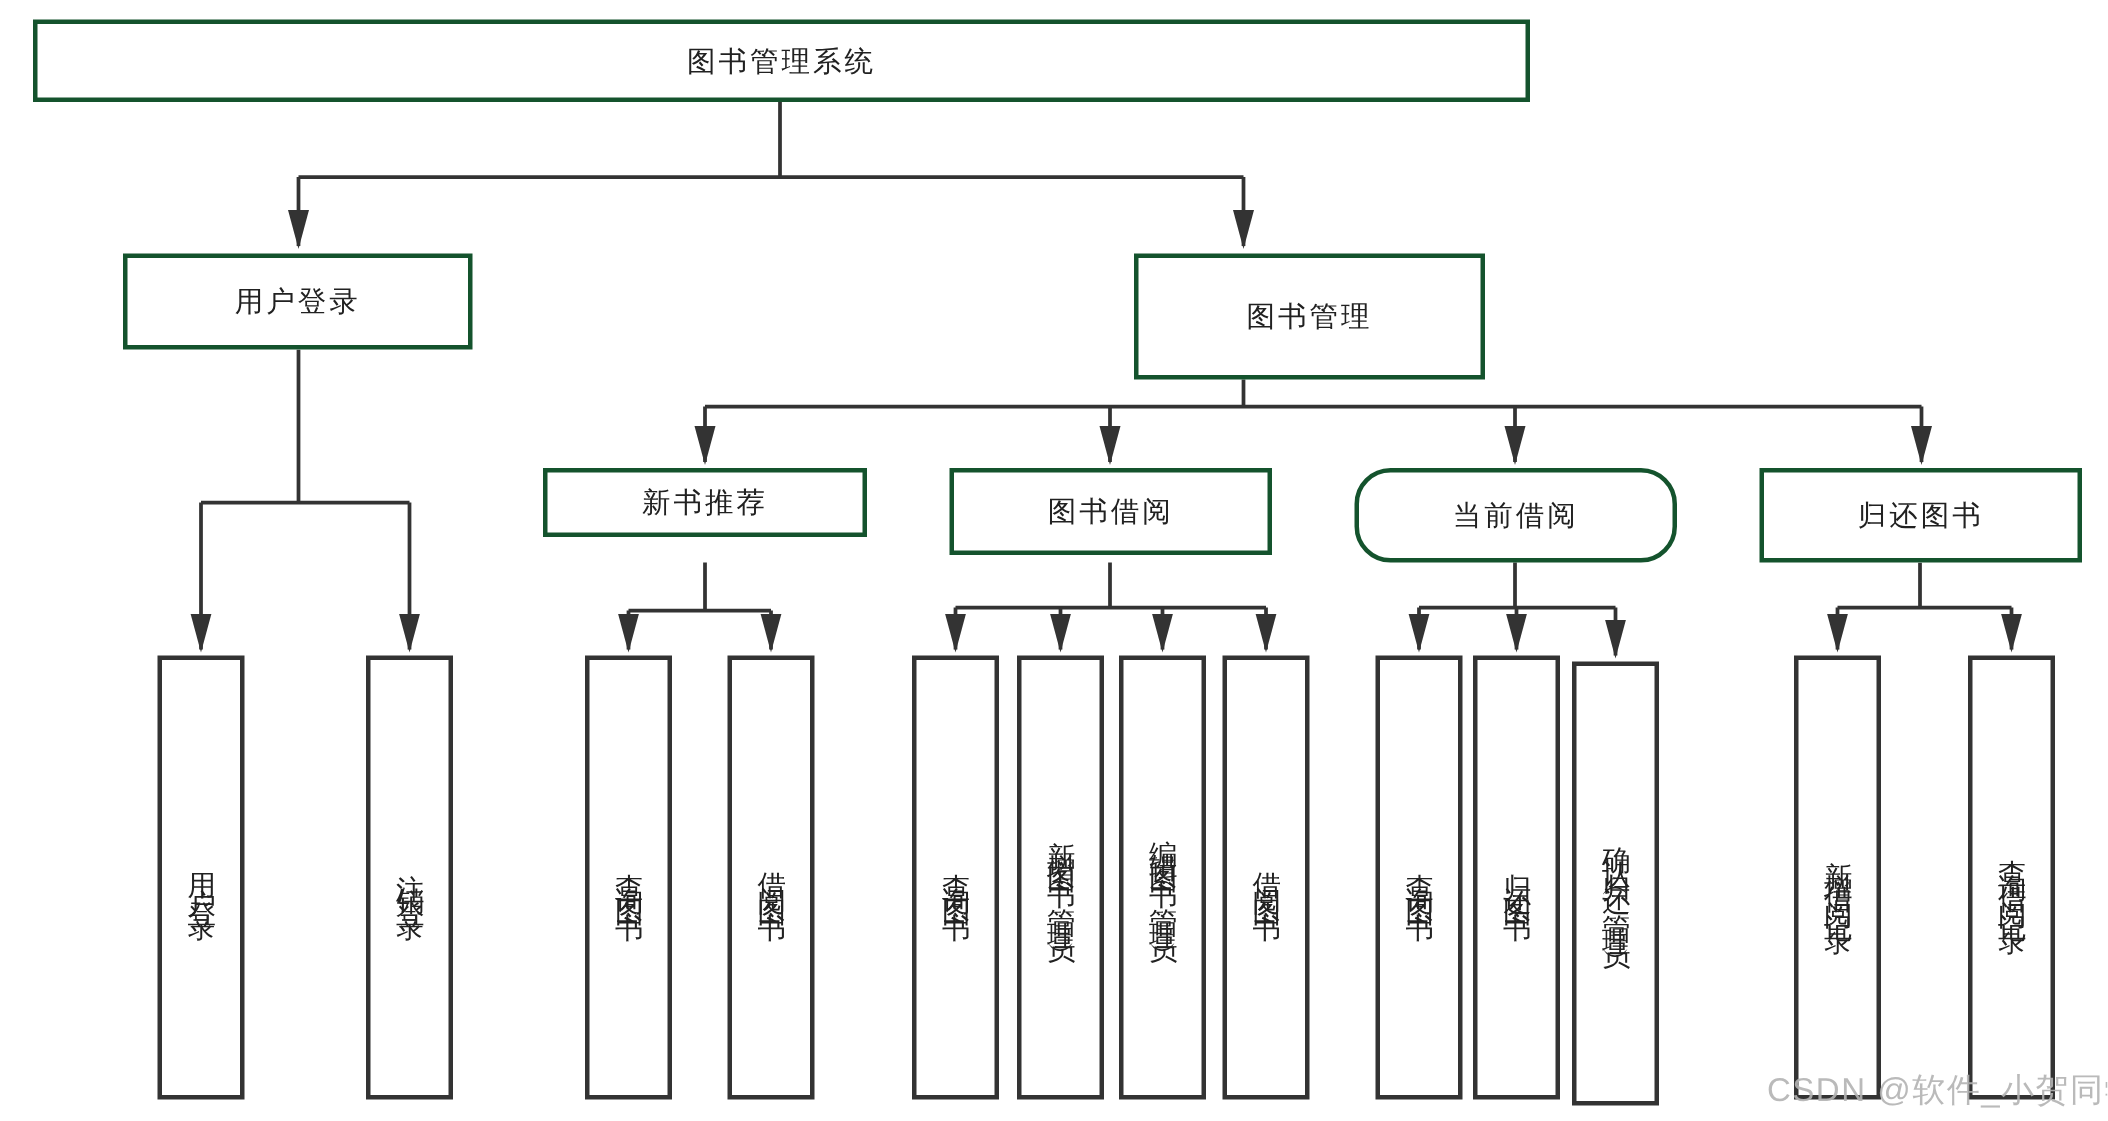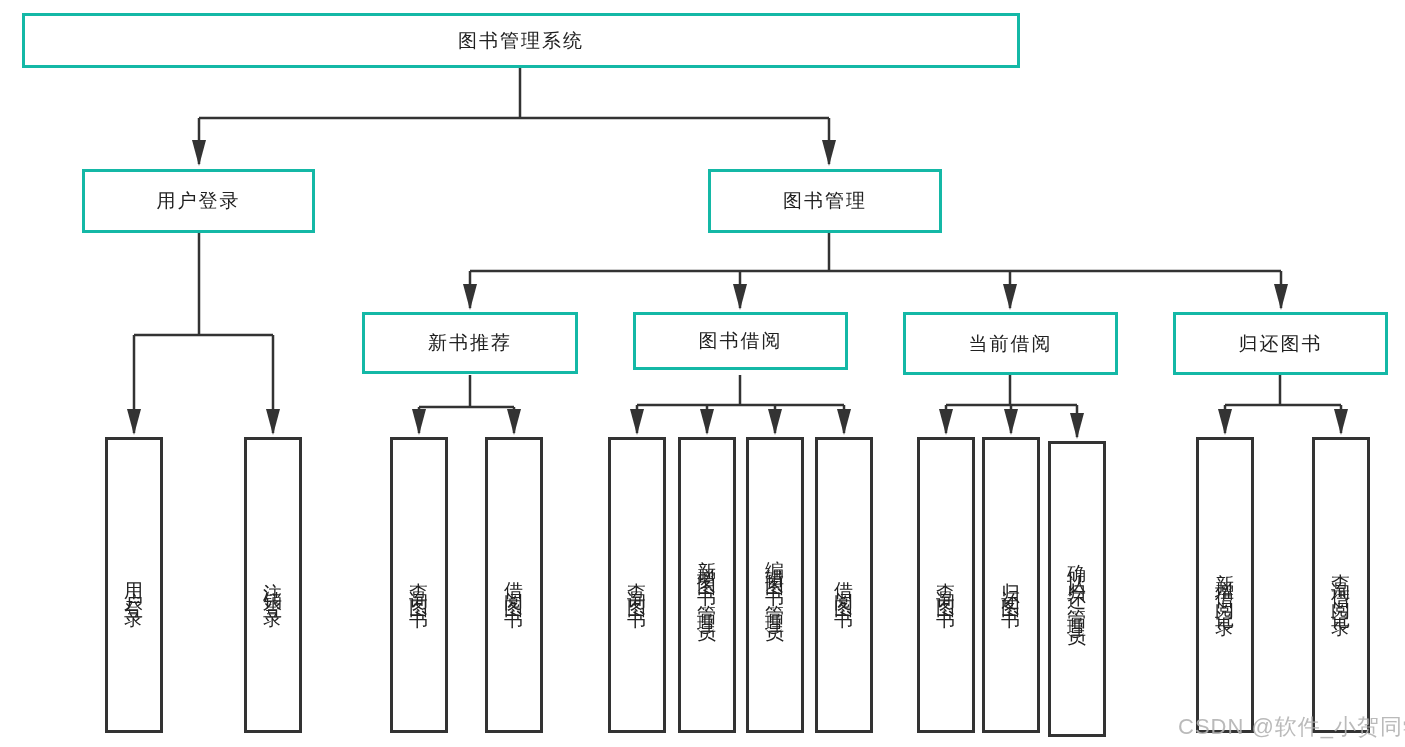--- a/index.html
+++ b/index.html
@@ -9,21 +9,21 @@
     height:747px;
     background:#ffffff;
     font-family:"Liberation Sans","DejaVu Sans",sans-serif;
     color:#212121;
     overflow:hidden;
   }
   svg.lines{position:absolute;left:0;top:0;width:1405px;height:747px;}
   .hbox{
     position:absolute;
     box-sizing:border-box;
-    border:3px solid #14b8a6;
+    border:3px solid #14532d;
     background:#ffffff;
     display:flex;
     align-items:center;
     justify-content:center;
     font-size:19px;
     letter-spacing:2px;
     white-space:nowrap;
   }
   .vbox{
     position:absolute;
@@ -36,24 +36,24 @@
     display:flex;
     align-items:center;
     justify-content:center;
     writing-mode:vertical-rl;
     font-size:19px;
     letter-spacing:9px;
     line-height:1;
   }
   .root{left:22px;top:13px;width:998px;height:55px;}
   .lv2-login{left:82px;top:169px;width:233px;height:64px;}
-  .lv2-mgmt{left:708px;top:169px;width:234px;height:64px;}
-  .lv3-a{left:362px;top:312px;width:216px;height:62px;}
+  .lv2-mgmt{left:756px;top:169px;width:234px;height:84px;}
+  .lv3-a{left:362px;top:312px;width:216px;height:46px;}
   .lv3-b{left:633px;top:312px;width:215px;height:58px;}
-  .lv3-c{left:903px;top:312px;width:215px;height:63px;}
+  .lv3-c{left:903px;top:312px;width:215px;height:63px;border-radius:24px;}
   .lv3-d{left:1173px;top:312px;width:215px;height:63px;}
   .watermark{
     position:absolute;
     left:1178px;
     top:712px;
     font-size:22px;
     color:#b3b3b3;
     letter-spacing:1px;
     white-space:nowrap;
     opacity:.9;

